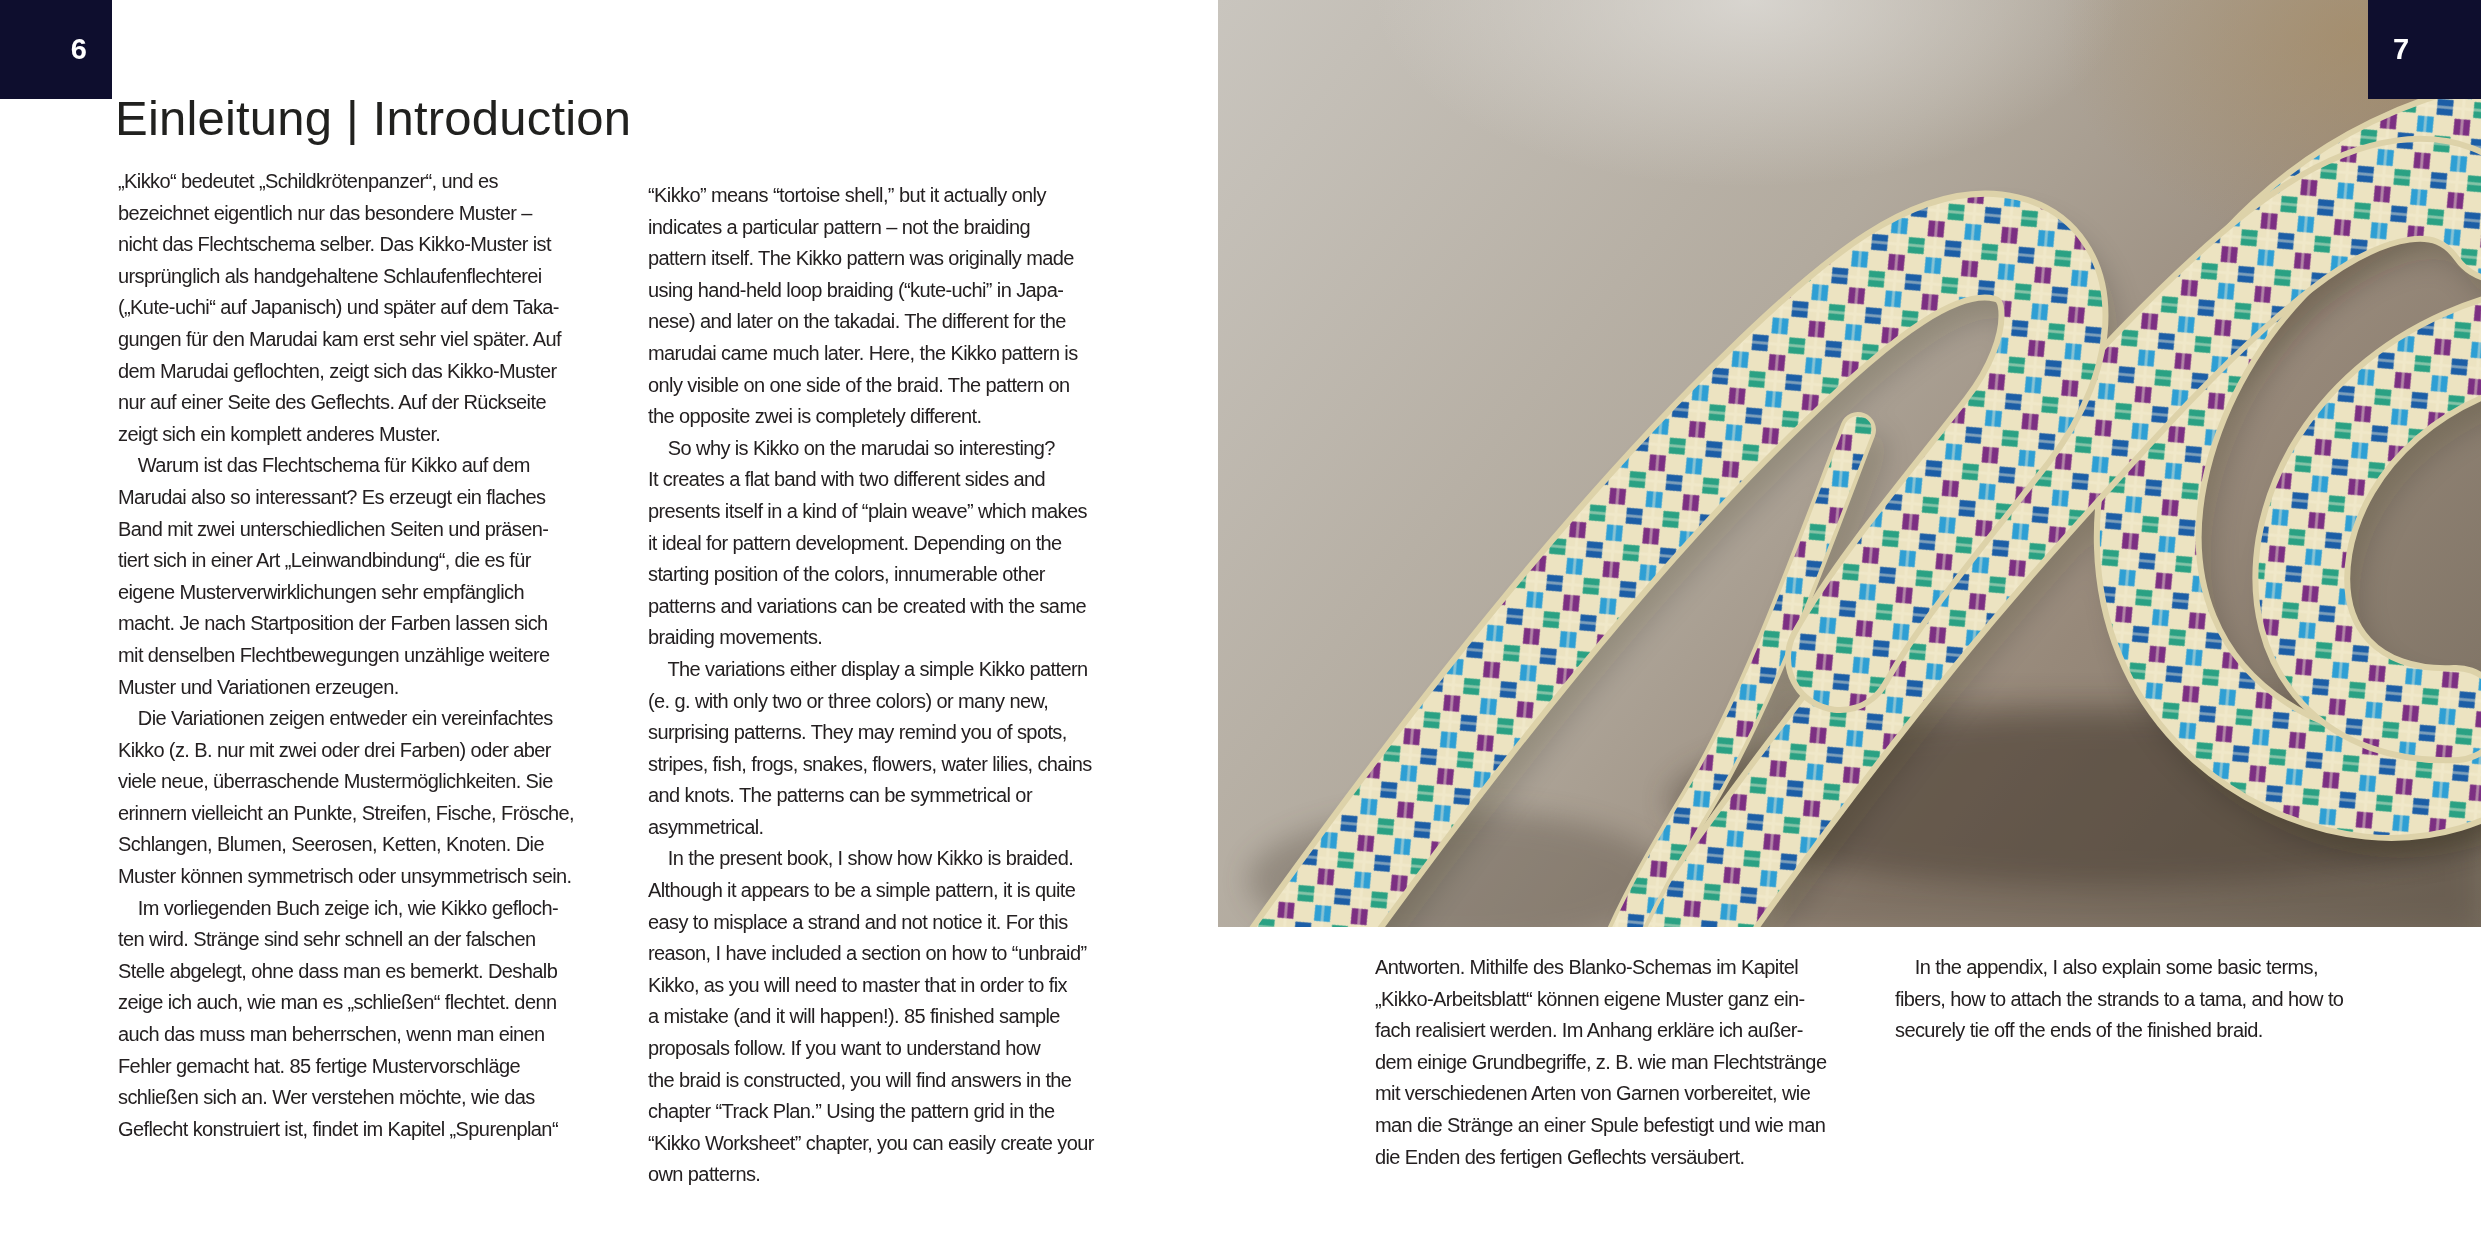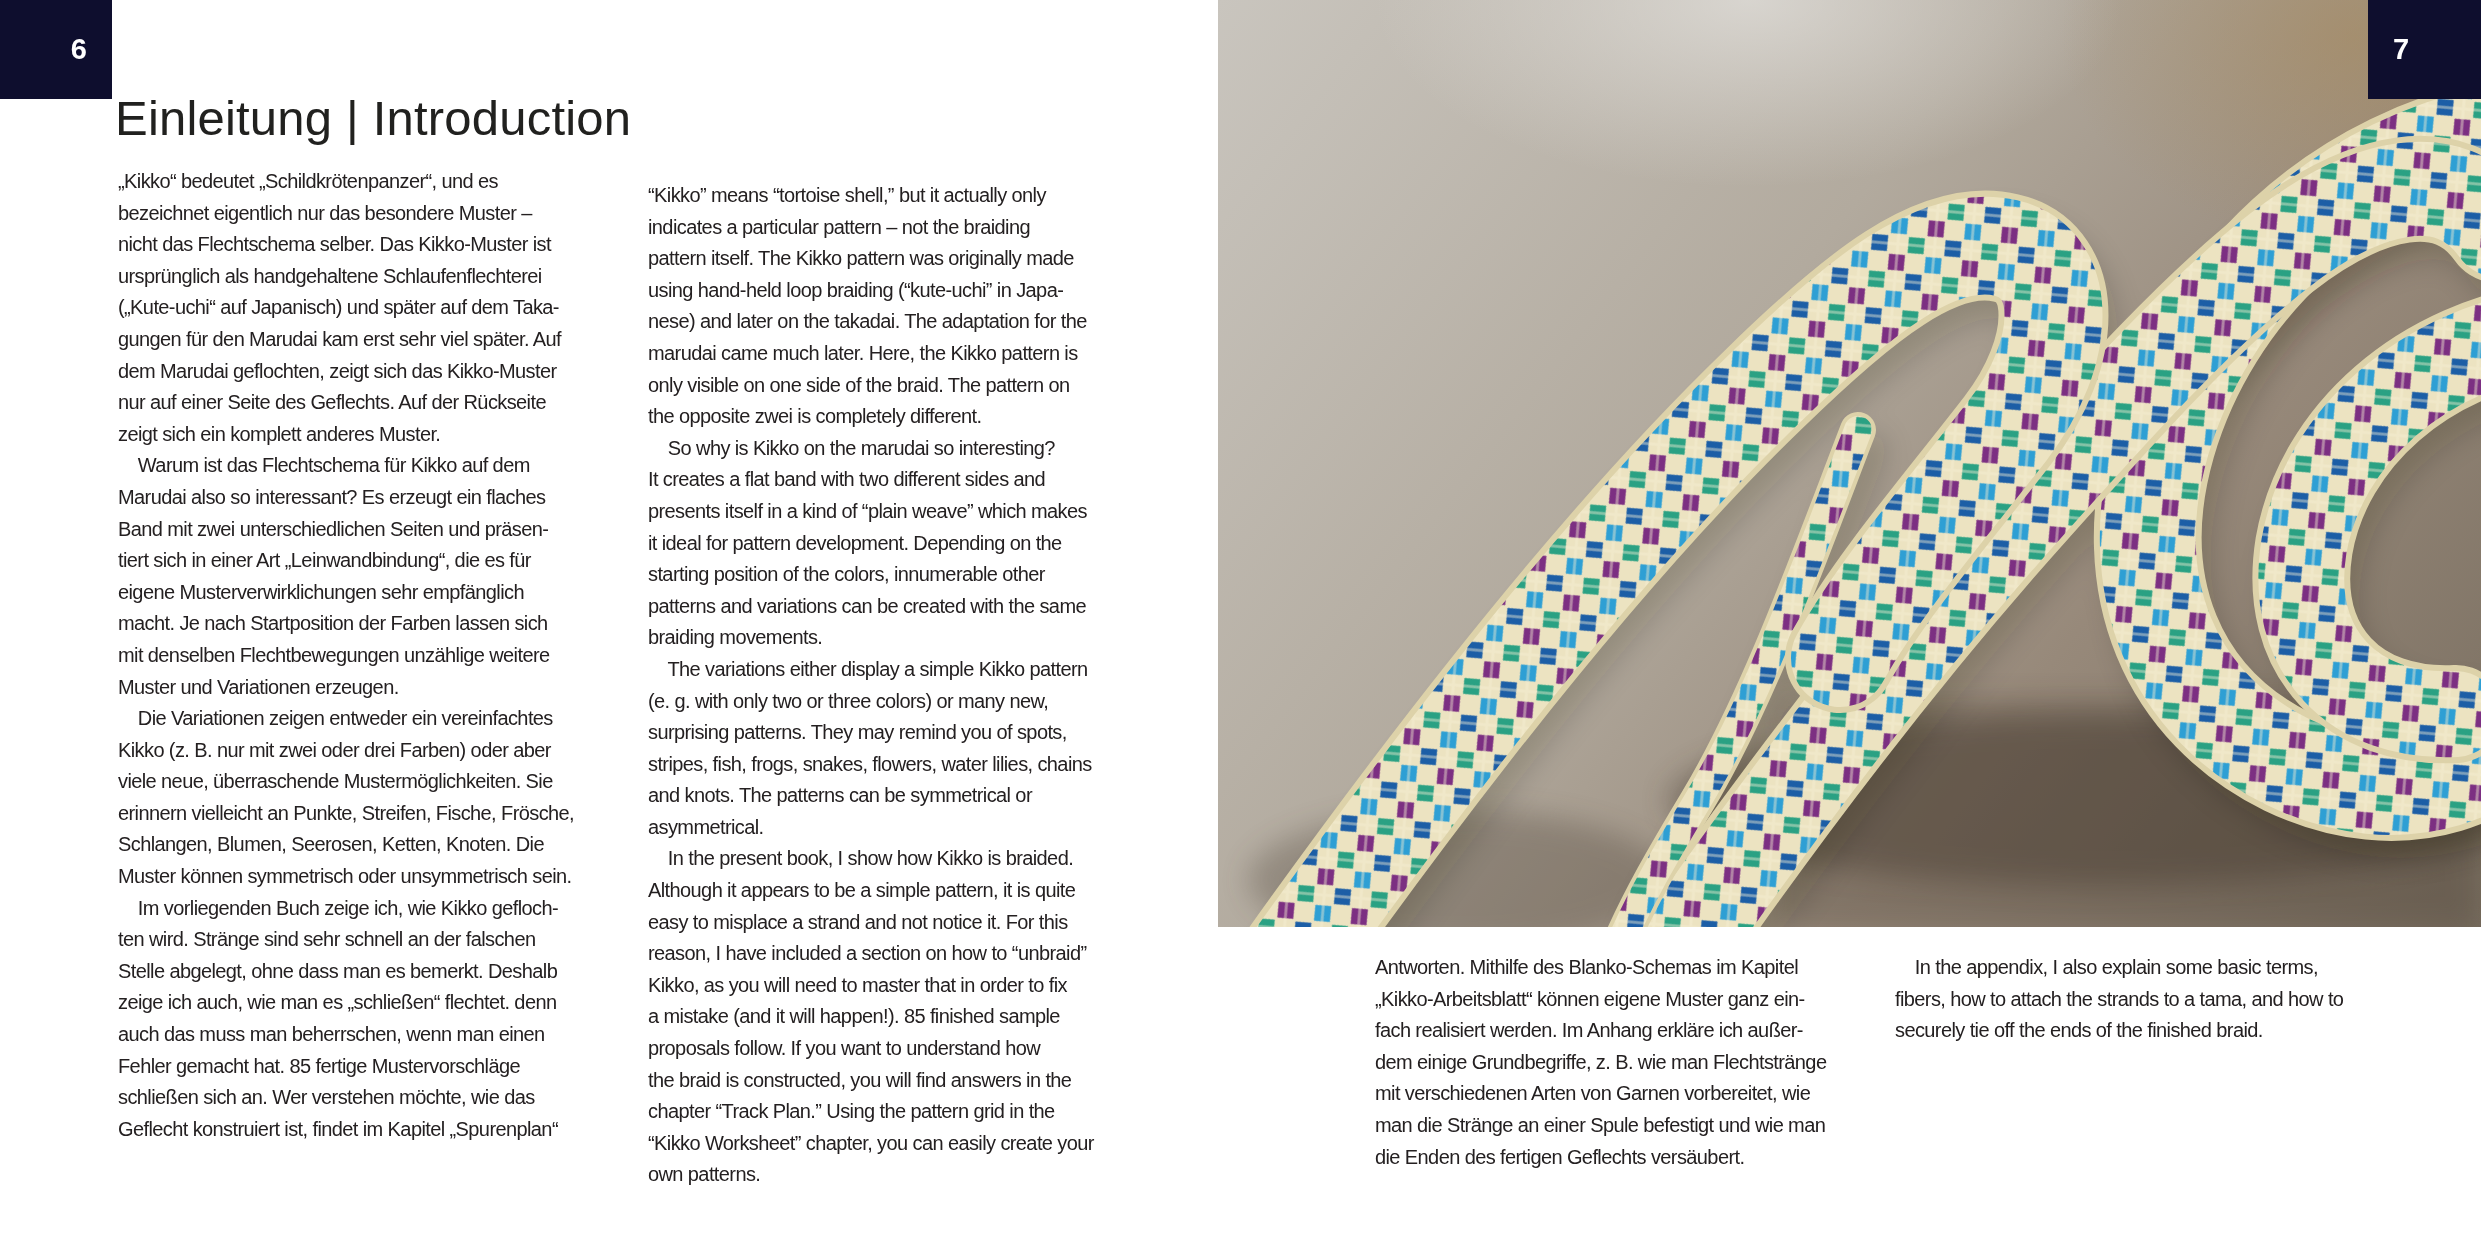--- a/index.html
+++ b/index.html
@@ -90,21 +90,21 @@
       <div class="line">schließen sich an. Wer verstehen möchte, wie das</div>
       <div class="line">Geflecht konstruiert ist, findet im Kapitel „Spurenplan“</div>
     </div>
 
   <div class="textcol col-en">
 
   <div class="line">“Kikko” means “tortoise shell,” but it actually only</div>
       <div class="line">indicates a particular pattern – not the braiding</div>
       <div class="line">pattern itself. The Kikko pattern was originally made</div>
       <div class="line">using hand-held loop braiding (“kute-uchi” in Japa-</div>
-      <div class="line">nese) and later on the takadai. The adaptation for the</div>
+      <div class="line">nese) and later on the takadai. The different for the</div>
       <div class="line">marudai came much later. Here, the Kikko pattern is</div>
       <div class="line">only visible on one side of the braid. The pattern on</div>
       <div class="line">the opposite zwei is completely different.</div>
       <div class="line">    So why is Kikko on the marudai so interesting?</div>
       <div class="line">It creates a flat band with two different sides and</div>
       <div class="line">presents itself in a kind of “plain weave” which makes</div>
       <div class="line">it ideal for pattern development. Depending on the</div>
       <div class="line">starting position of the colors, innumerable other</div>
       <div class="line">patterns and variations can be created with the same</div>
       <div class="line">braiding movements.</div>

